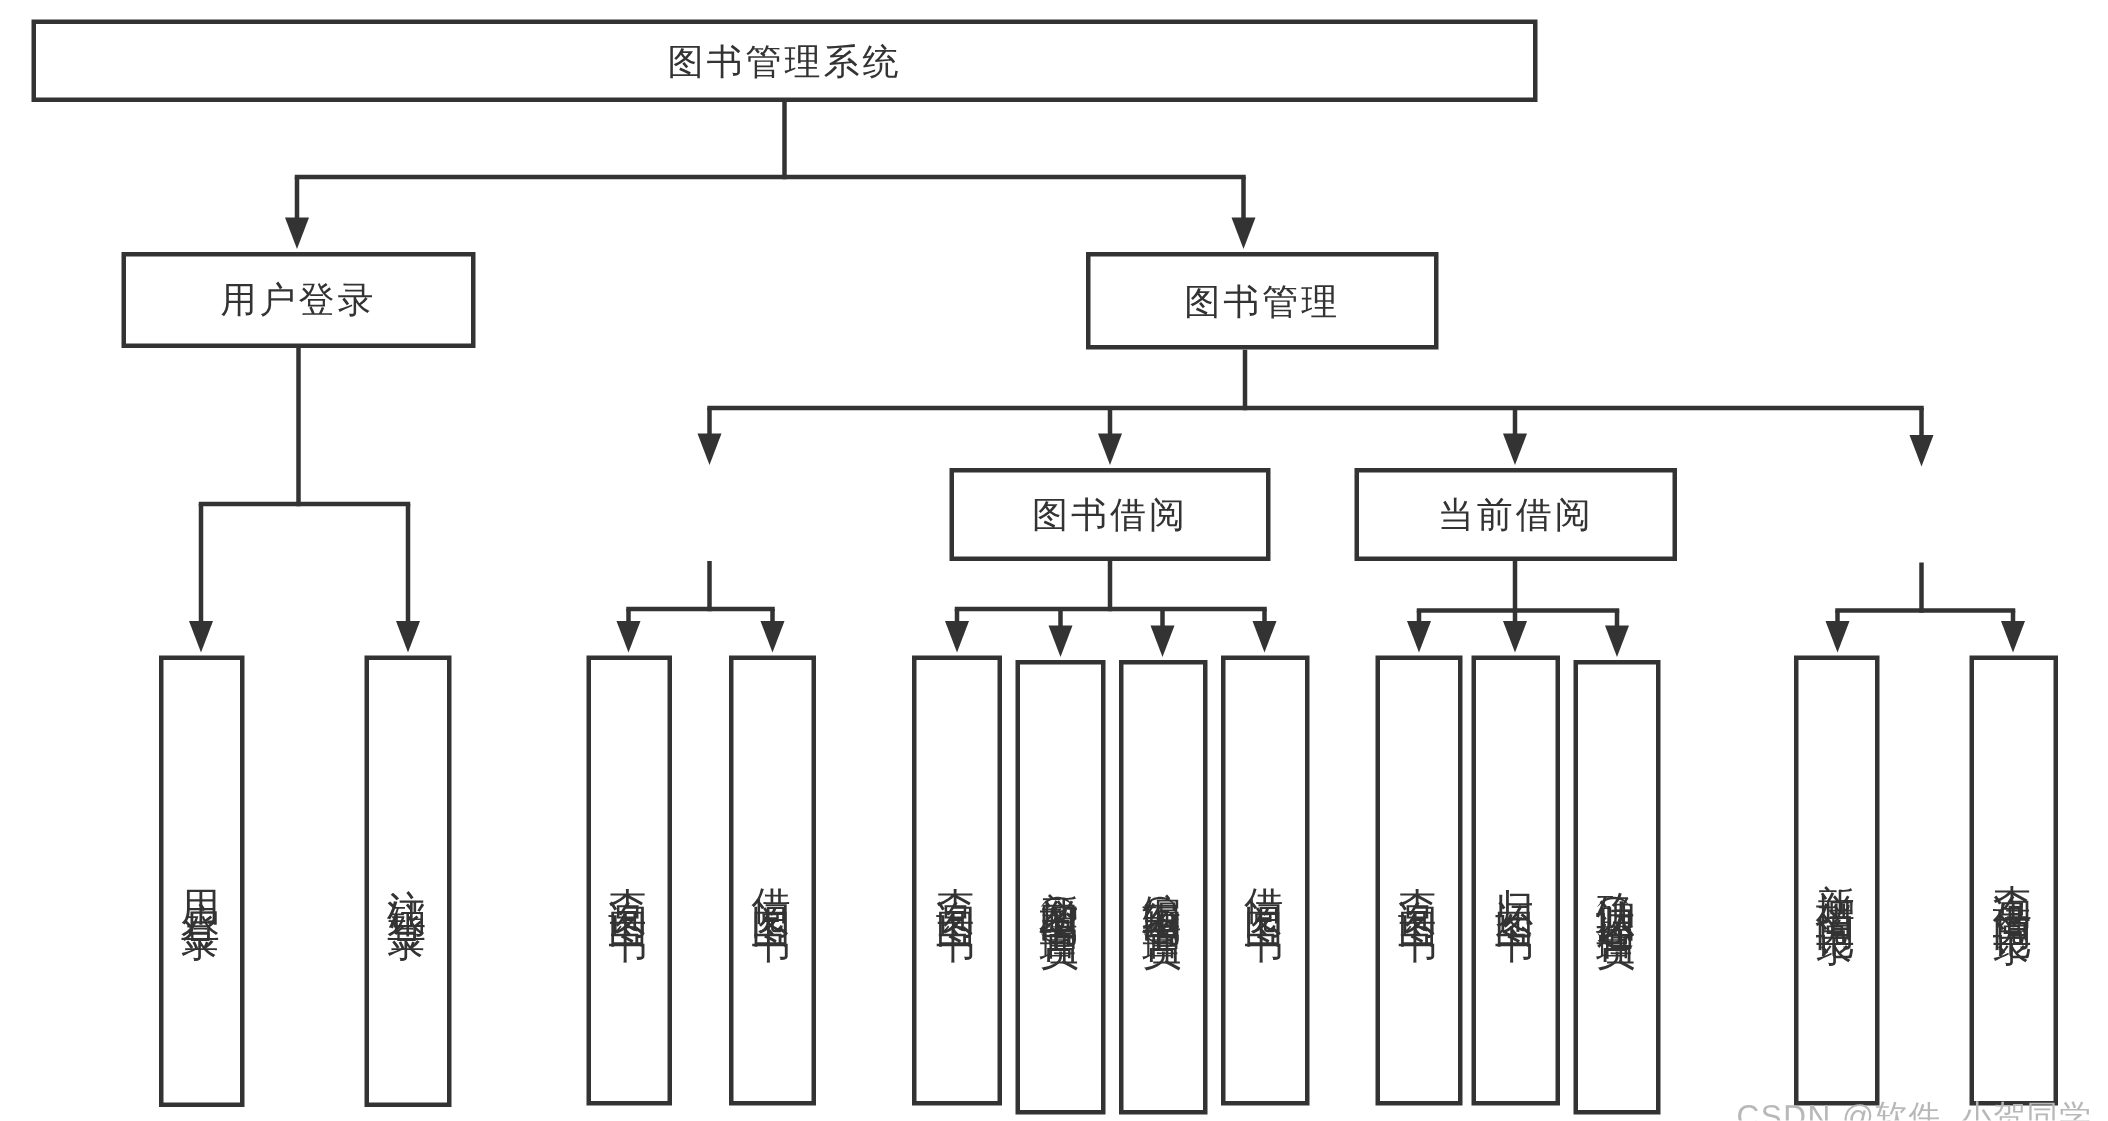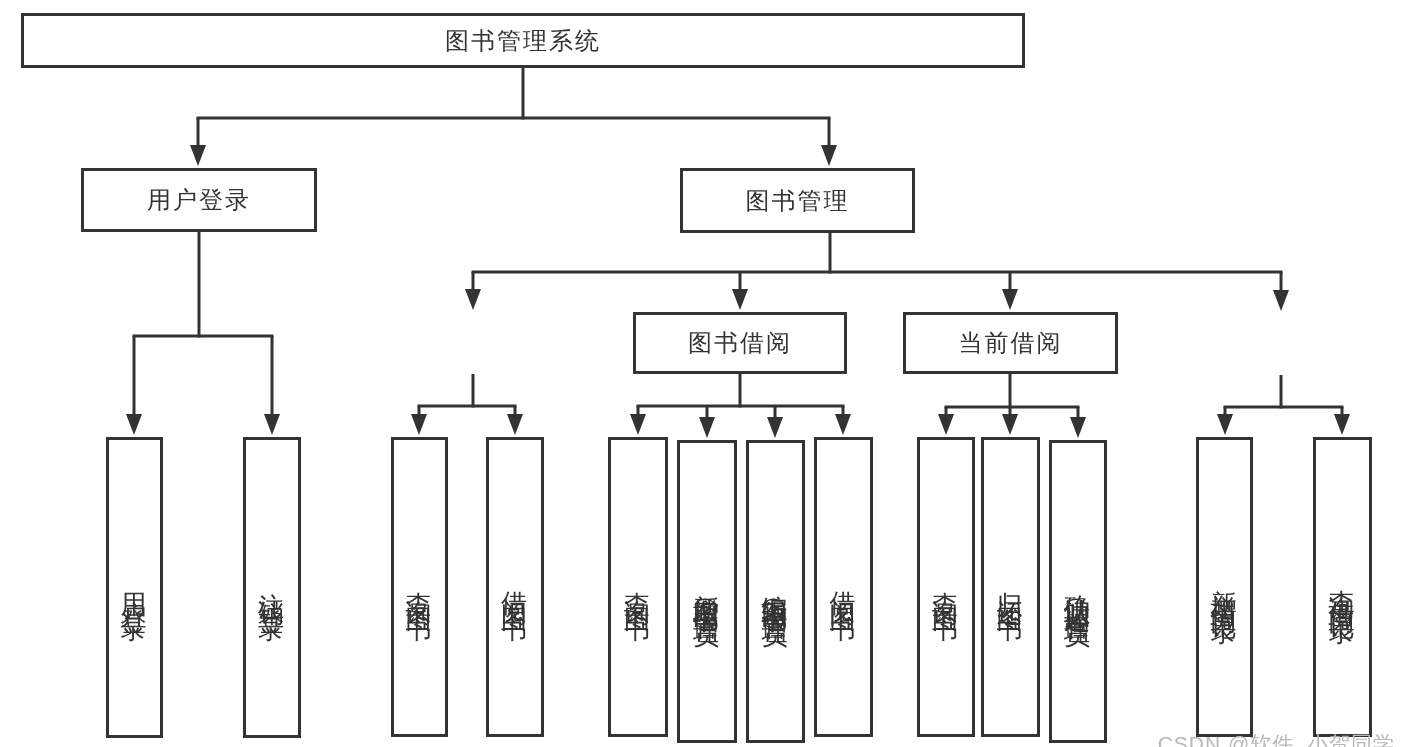--- a/index.html
+++ b/index.html
@@ -134,21 +134,21 @@
       <line x1="1225" y1="407" x2="1225" y2="420"></line>
       <polygon points="1225,435 1217,414 1233,414"></polygon>
       <line x1="1342" y1="407" x2="1342" y2="420"></line>
       <polygon points="1342,435 1334,414 1350,414"></polygon>
     </g>
   </svg>
 
   <div class="node hnode" style="left:21px;top:13px;width:1004px;height:55px">图书管理系统</div>
 
   <div class="node hnode" style="left:81px;top:168px;width:236px;height:64px">用户登录</div>
-  <div class="node hnode" style="left:680px;top:168px;width:235px;height:65px">图书管理</div>
+  <div class="node hnode" style="left:724px;top:168px;width:235px;height:65px">图书管理</div>
 
   <div class="node hnode" style="left:633px;top:312px;width:214px;height:62px">图书借阅</div>
   <div class="node hnode" style="left:903px;top:312px;width:215px;height:62px">当前借阅</div>
 
   <div class="node leaf" style="left:106px;top:437px;width:57px;height:301px">
     <span>用户登录</span>
   </div>
   <div class="node leaf" style="left:243px;top:437px;width:58px;height:301px">
     <span>注销登录</span>
   </div>

